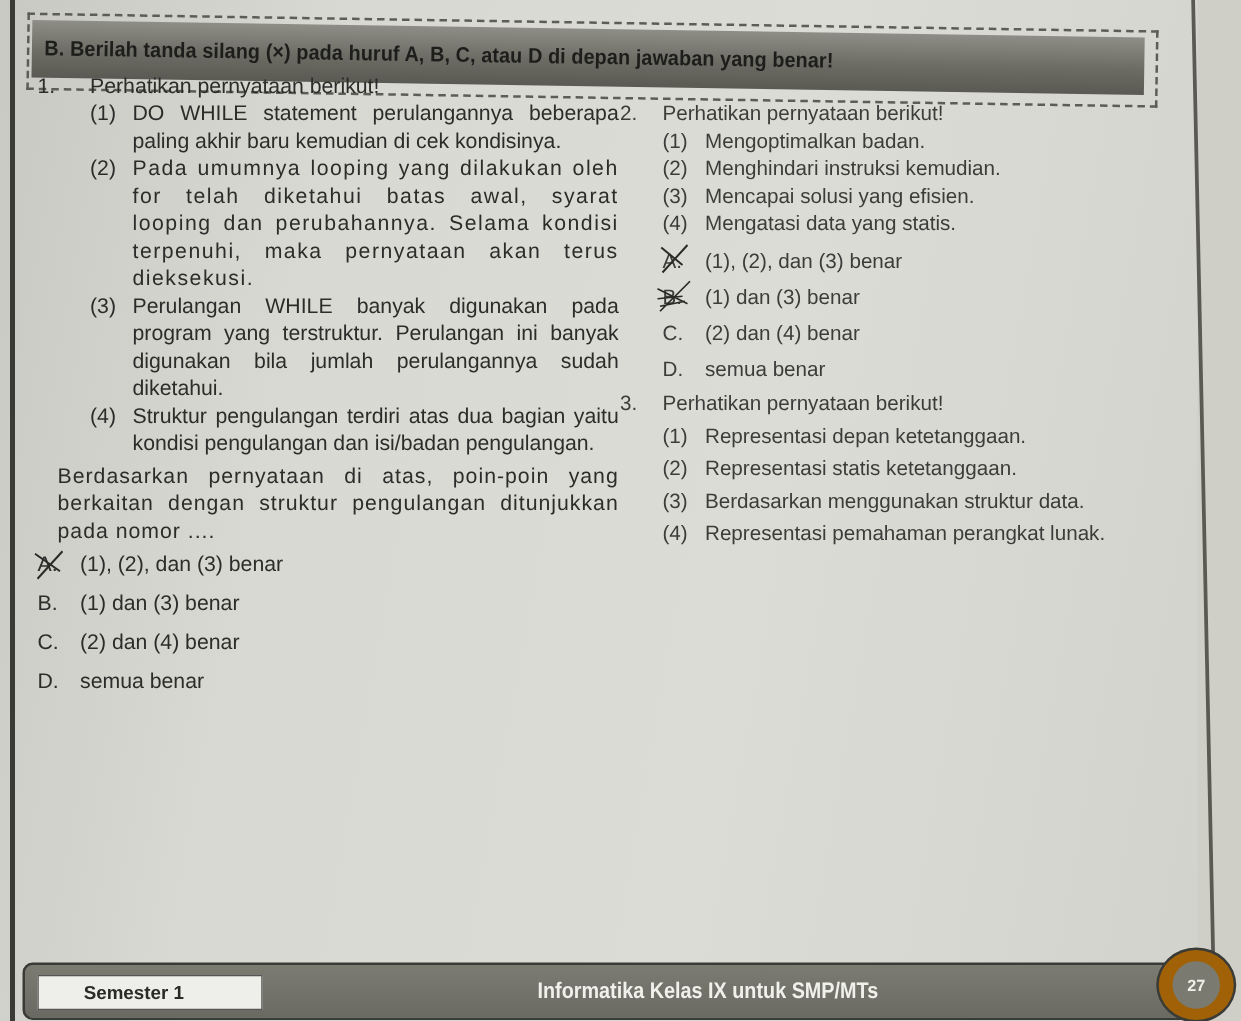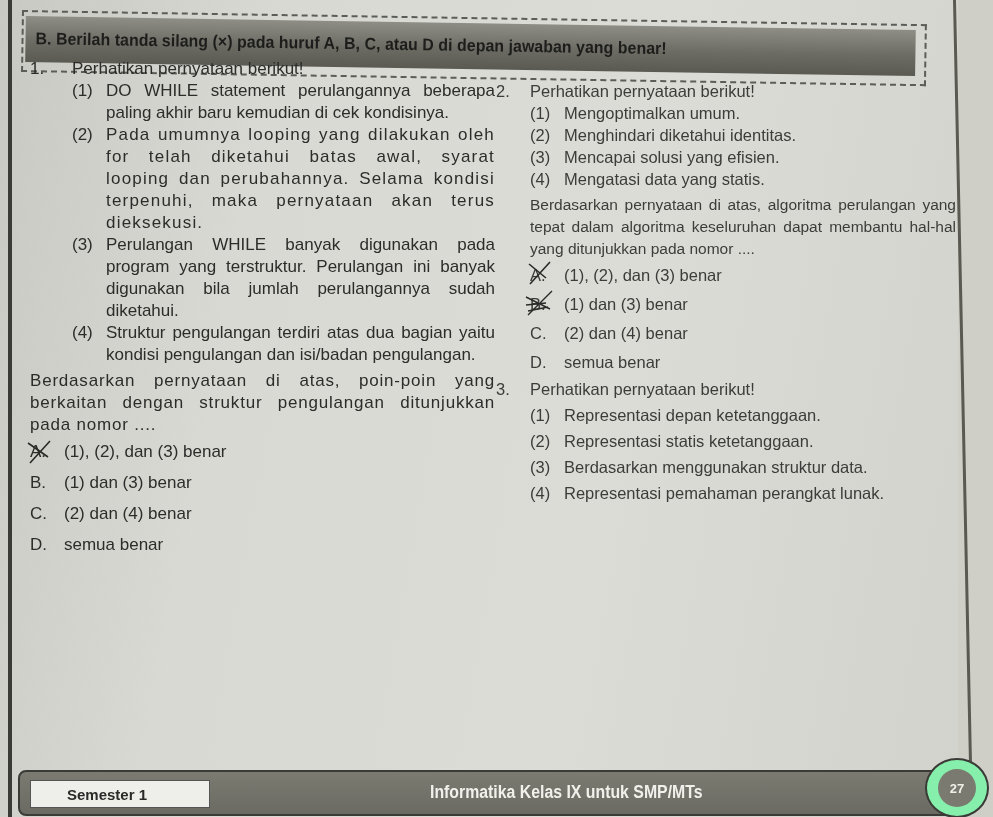--- a/index.html
+++ b/index.html
@@ -51,21 +51,21 @@
     position: absolute; left: 10px; top: 8px; width: 180px; height: 28px;
     background: #eeeeea; border: 1px solid #555; display: flex; align-items: center; padding-left: 36px; box-sizing: border-box;
     font-weight: bold; font-size: 15px; color: #2a2a28;
   }
   .footer-title {
     position: absolute; left: 410px; top: 10px; font-weight: bold; font-size: 18px; color: #f1f1ec;
     transform: scaleX(0.88); transform-origin: left; white-space: nowrap;
   }
   .page-num-ring {
     position: absolute; left: 925px; top: 758px; width: 64px; height: 60px; border-radius: 50%;
-    border: 2px solid #3a3a36; background: #86efac; box-sizing: border-box;
+    border: 2px solid #3a3a36; background: #a16207; box-sizing: border-box;
     display: flex; align-items: center; justify-content: center;
   }
   .page-num {
     width: 38px; height: 38px; border-radius: 50%; background: #7a7a70;
     display: flex; align-items: center; justify-content: center; color: #efefe8; font-weight: bold; font-size: 13px;
   }
 </style>
 </head>
 <body>
 
@@ -95,21 +95,21 @@
   </div>
   <div class="stmt">
     <span class="stmt-num">(3)</span>
     <span class="stmt-text">Perulangan WHILE banyak digunakan pada program yang terstruktur. Perulangan ini banyak digunakan bila jumlah perulangannya sudah diketahui.</span>
   </div>
   <div class="stmt">
     <span class="stmt-num">(4)</span>
     <span class="stmt-text">Struktur pengulangan terdiri atas dua bagian yaitu kondisi pengulangan dan isi/badan pengulangan.</span>
   </div>
   <div class="gap-sm"></div>
-  <div class="question-body" style="margin-left:0; letter-spacing:0.8px;">Berdasarkan pernyataan di atas, poin-poin yang berkaitan dengan struktur pengulangan ditunjukkan pada nomor ....</div>
+  <div class="question-body" style="margin-left:16px; letter-spacing:0.8px;">Berdasarkan pernyataan di atas, poin-poin yang berkaitan dengan struktur pengulangan ditunjukkan pada nomor ....</div>
   <div class="options" style="margin-left:0;">
     <div class="option crossed">
       <span class="opt-letter">
         <span>A.</span>
         <svg class="x-mark" viewBox="0 0 30 30">
             <path d="M4 8 L24 22 M26 6 L6 28" stroke="#2a2a28" stroke-width="1.6" fill="none"></path>
           </svg>
       </span>
       <span>(1), (2), dan (3) benar</span>
     </div>
@@ -129,36 +129,35 @@
 </div>
 
 <div class="col col-right">
   <div>
     <div class="q-head">
       <span class="q-num" style="width:34px">2.</span>
       <span>Perhatikan pernyataan berikut!</span>
     </div>
     <div class="stmt" style="margin-left:34px">
       <span class="stmt-num">(1)</span>
-      <span class="stmt-text">Mengoptimalkan umum.</span>
+      <span class="stmt-text">Mengoptimalkan badan.</span>
     </div>
     <div class="stmt" style="margin-left:34px">
       <span class="stmt-num">(2)</span>
-      <span class="stmt-text">Menghindari diketahui identitas.</span>
+      <span class="stmt-text">Menghindari instruksi kemudian.</span>
     </div>
     <div class="stmt" style="margin-left:34px">
       <span class="stmt-num">(3)</span>
       <span class="stmt-text">Mencapai solusi yang efisien.</span>
     </div>
     <div class="stmt" style="margin-left:34px">
       <span class="stmt-num">(4)</span>
       <span class="stmt-text">Mengatasi data yang statis.</span>
     </div>
     <div class="gap-sm"></div>
-    <div class="question-body" style="margin-left:34px; font-size:15.5px;">Berdasarkan pernyataan di atas, algoritma perulangan yang tepat dalam algoritma keseluruhan dapat membantu hal-hal yang ditunjukkan pada nomor ....</div>
     <div class="options" style="margin-left:34px">
       <div class="option crossed">
         <span class="opt-letter">
           <span>A.</span>
           <svg class="x-mark" viewBox="0 0 30 30">
               <path d="M5 6 L22 20 M26 4 L6 26" stroke="#2a2a28" stroke-width="1.6" fill="none"></path>
             </svg>
         </span>
         <span>(1), (2), dan (3) benar</span>
       </div>

